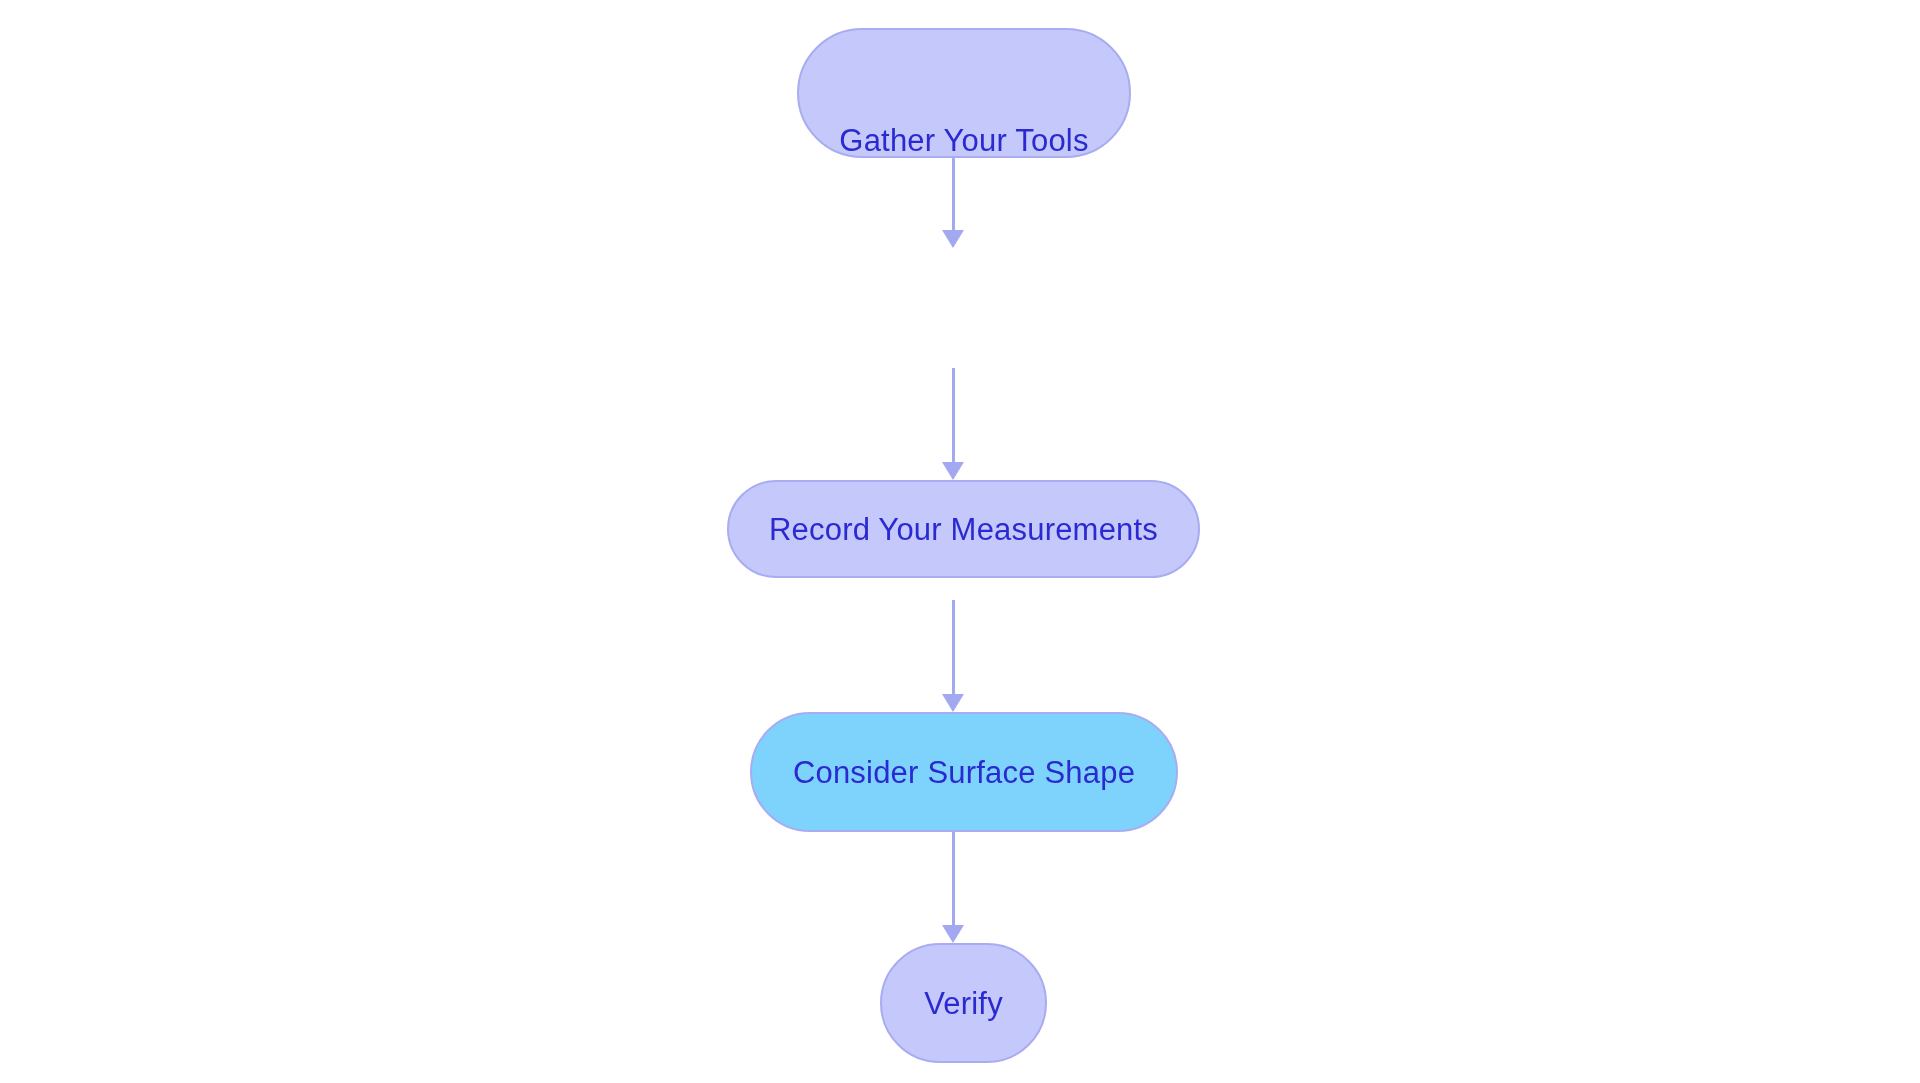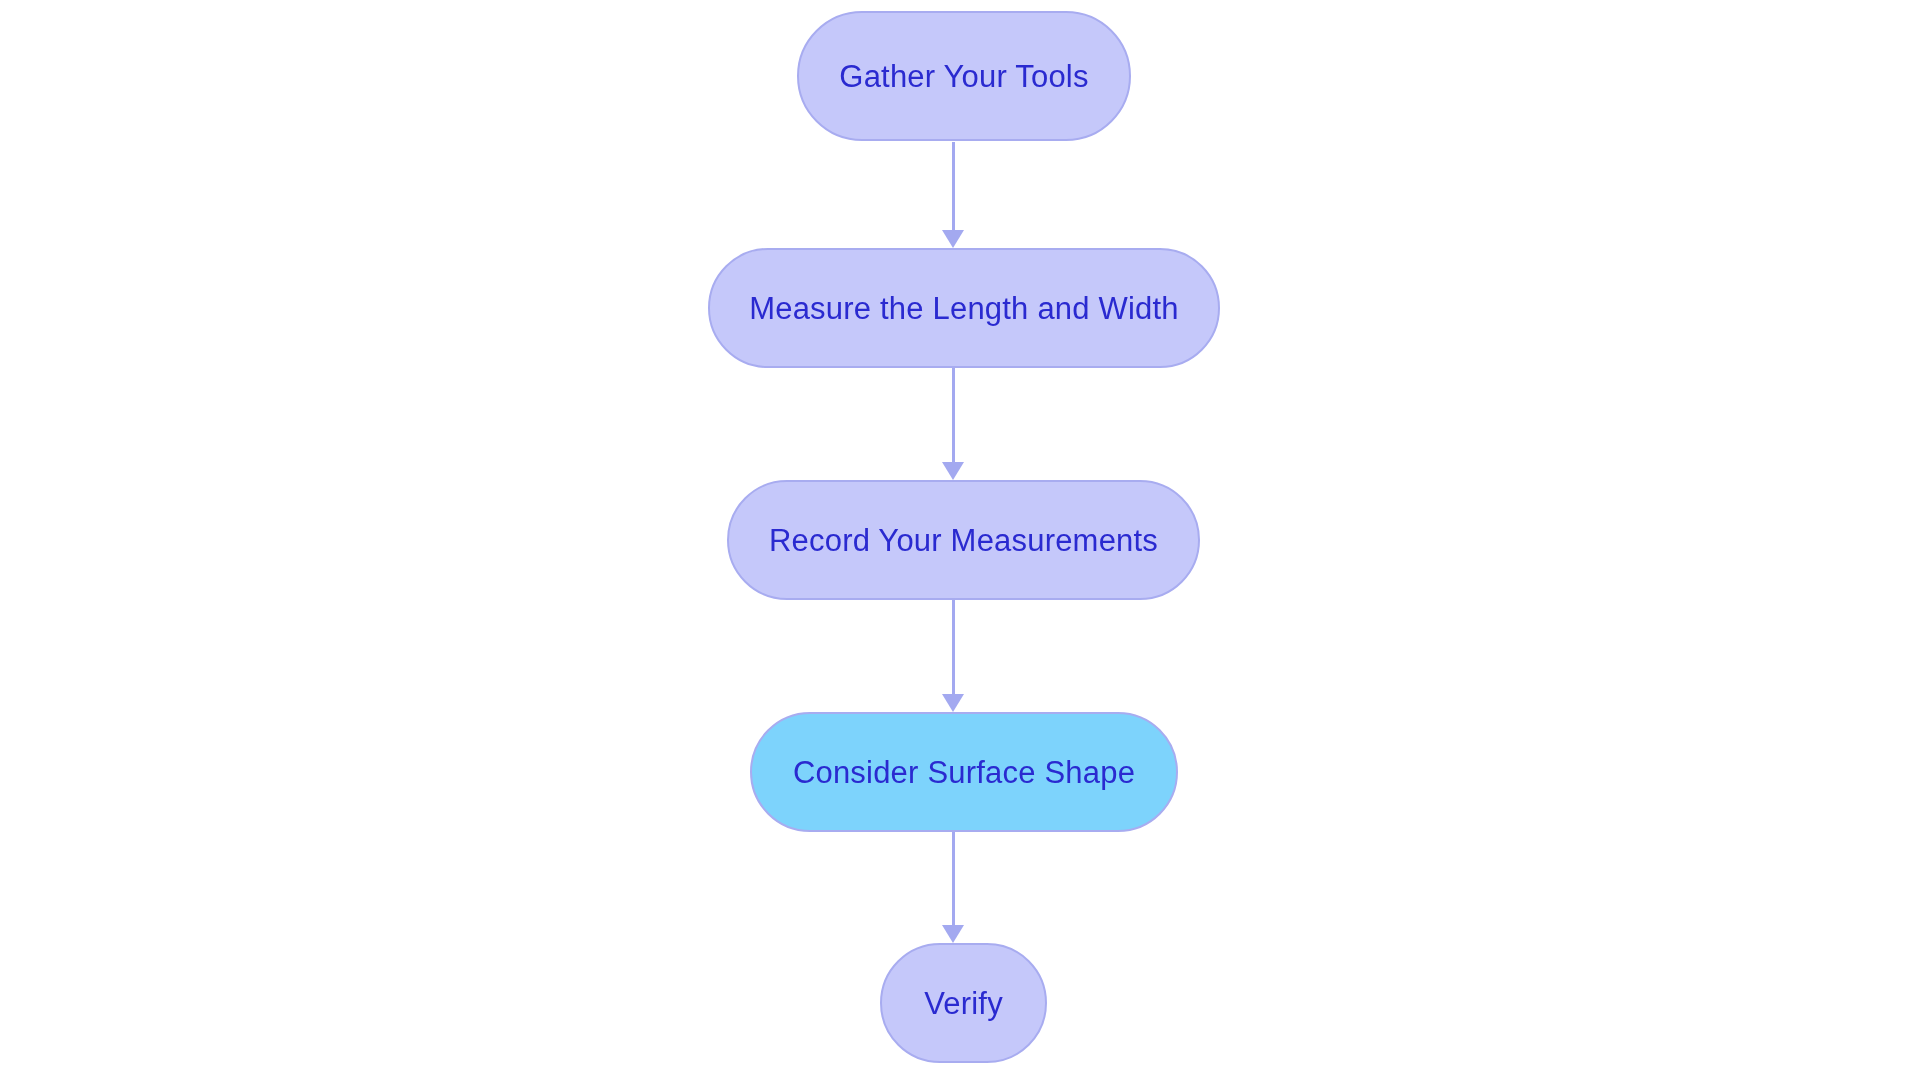--- a/index.html
+++ b/index.html
@@ -90,29 +90,26 @@
   <div class="flow-connector" style="left: 941px; top: 600px; width: 24px; height: 112px;">
     <div class="conn-line" style="height: 95px; background: rgb(163, 169, 240); width: 3px; margin-left: -1.5px;"></div>
     <div class="conn-arrowhead" style="border-top-color: rgb(163, 169, 240);"></div>
   </div>
 
   <div class="flow-connector" style="left: 941px; top: 832px; width: 24px; height: 111px;">
     <div class="conn-line" style="height: 94px; background: rgb(163, 169, 240); width: 3px; margin-left: -1.5px;"></div>
     <div class="conn-arrowhead" style="border-top-color: rgb(163, 169, 240);"></div>
   </div>
 
-  <div class="flow-node" style="left: 797px; top: 11px; width: 334px; height: 130px; background: rgb(197, 200, 250); border-color: rgb(168, 172, 240); color: rgb(42, 42, 208);">
+  <div class="flow-node" style="left: 797px; top: 28px; width: 334px; height: 130px; background: rgb(197, 200, 250); border-color: rgb(168, 172, 240); color: rgb(42, 42, 208); align-items: flex-end;">
     <span class="node-label">Gather Your Tools</span>
   </div>
 
-  <div class="flow-node" style="left: 708px; top: 248px; width: 512px; height: 120px; background: rgb(197, 200, 250); border-color: rgb(168, 172, 240); color: rgb(42, 42, 208);">
-    <span class="node-label">Measure the Length and Width</span>
-  </div>
 
-  <div class="flow-node" style="left: 727px; top: 480px; width: 473px; height: 120px; background: rgb(197, 200, 250); border-color: rgb(168, 172, 240); color: rgb(42, 42, 208);">
+  <div class="flow-node" style="left: 727px; top: 480px; width: 473px; height: 98px; background: rgb(197, 200, 250); border-color: rgb(168, 172, 240); color: rgb(42, 42, 208);">
     <span class="node-label">Record Your Measurements</span>
   </div>
 
   <div class="flow-node" style="left: 750px; top: 712px; width: 428px; height: 120px; background: #7dd3fc; border-color: rgb(168, 172, 240); color: rgb(42, 42, 208);">
     <span class="node-label">Consider Surface Shape</span>
   </div>
 
   <div class="flow-node" style="left: 880px; top: 943px; width: 167px; height: 120px; background: rgb(197, 200, 250); border-color: rgb(168, 172, 240); color: rgb(42, 42, 208);">
     <span class="node-label">Verify</span>
   </div>

